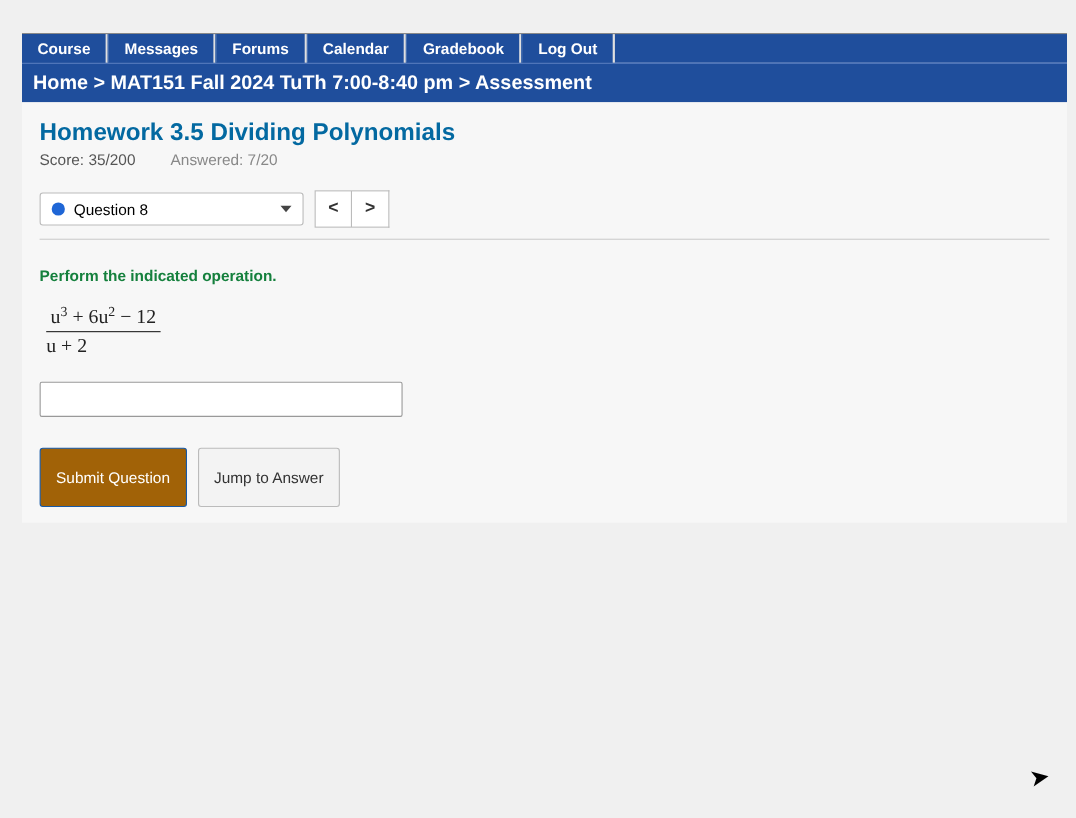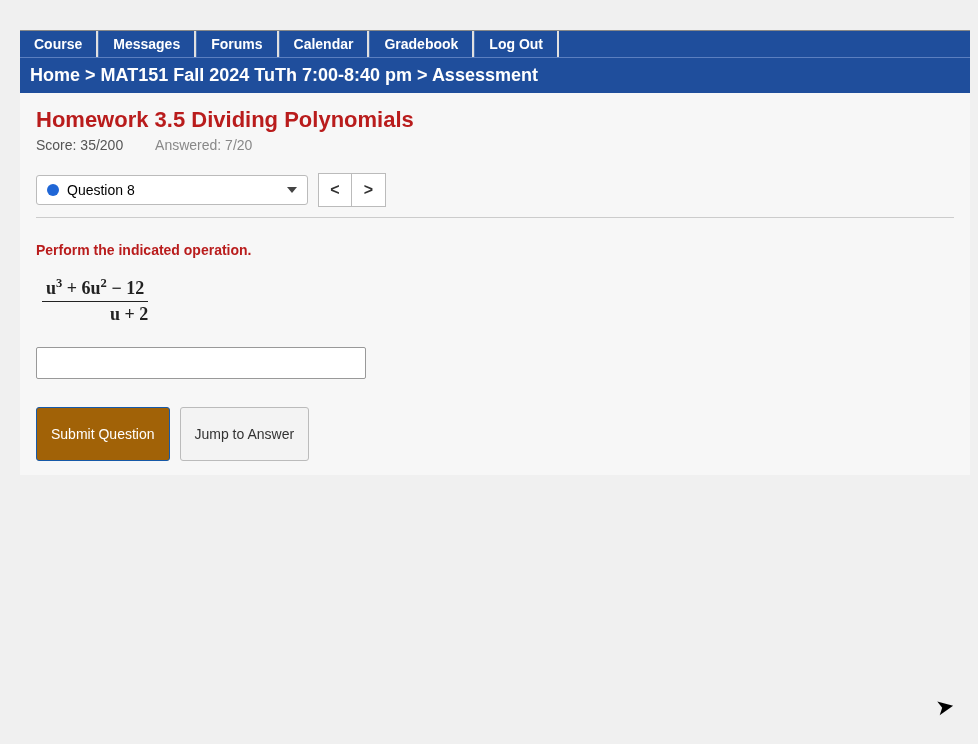--- a/index.html
+++ b/index.html
@@ -42,21 +42,21 @@
     }
     .breadcrumb-bar span { color: #fff; }
     .content {
       background: #f7f7f7;
       padding: 14px 16px;
     }
     .title {
       font-family: Verdana, sans-serif;
       font-size: 22px;
       font-weight: bold;
-      color: #b91c1c;
+      color: #0369a1;
       margin-bottom: 4px;
     }
     .score-line {
       font-size: 14px;
       color: #555;
       margin-bottom: 20px;
     }
     .score-line .answered { color: #888; margin-left: 28px; }
     .qnav-row {
       display: flex;
@@ -64,21 +64,21 @@
       gap: 10px;
       margin-bottom: 10px;
     }
     .question-select {
       display: flex;
       align-items: center;
       border: 1px solid #bbb;
       border-radius: 3px;
       background: #fff;
       padding: 6px 10px;
-      width: 272px;
+      width: 240px;
       justify-content: space-between;
       cursor: pointer;
       font-size: 14px;
     }
     .question-select .q-left { display: flex; align-items: center; gap: 8px; }
     .indicator-dot {
       width: 12px; height: 12px; border-radius: 50%;
       background: #1f66d6;
       display: inline-block;
     }
@@ -102,32 +102,31 @@
     }
     .pn-btn + .pn-btn { border-left: none; }
     .divider {
       border: none;
       border-top: 1px solid #ccc;
       margin: 8px 0 24px 0;
     }
     .prompt {
       font-weight: bold;
       font-size: 14px;
-      color: #b91c1c;
+      color: #15803d;
       margin-bottom: 18px;
     }
     .fraction {
       display: inline-block;
-      text-align: right;
+      text-align: left;
       font-family: "Times New Roman", serif;
       font-size: 18px;
       color: #222;
       margin-left: 6px;
       margin-bottom: 22px;
-      font-weight: bold;
     }
     .fraction .num {
       border-bottom: 1.5px solid #222;
       padding: 0 4px 2px 4px;
     }
     .fraction .den {
       padding-top: 2px;
     }
     .answer-input {
       width: 330px;

